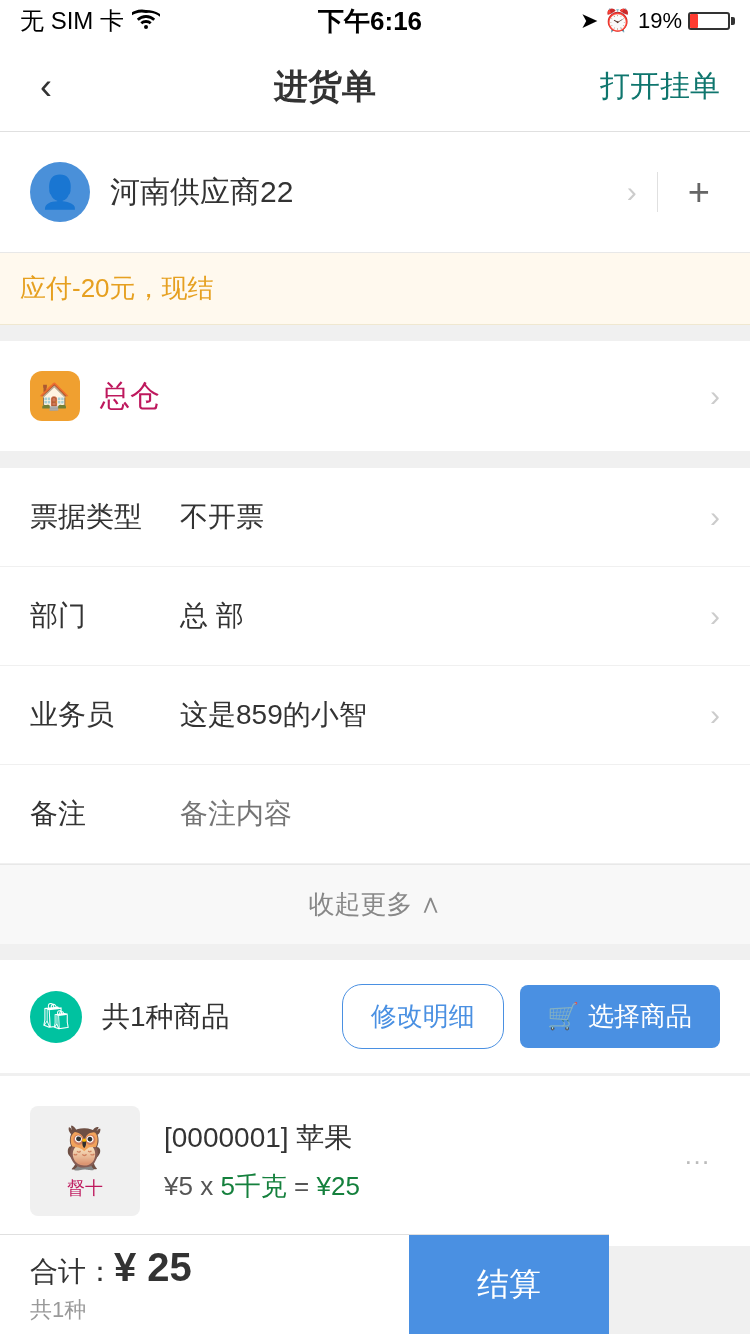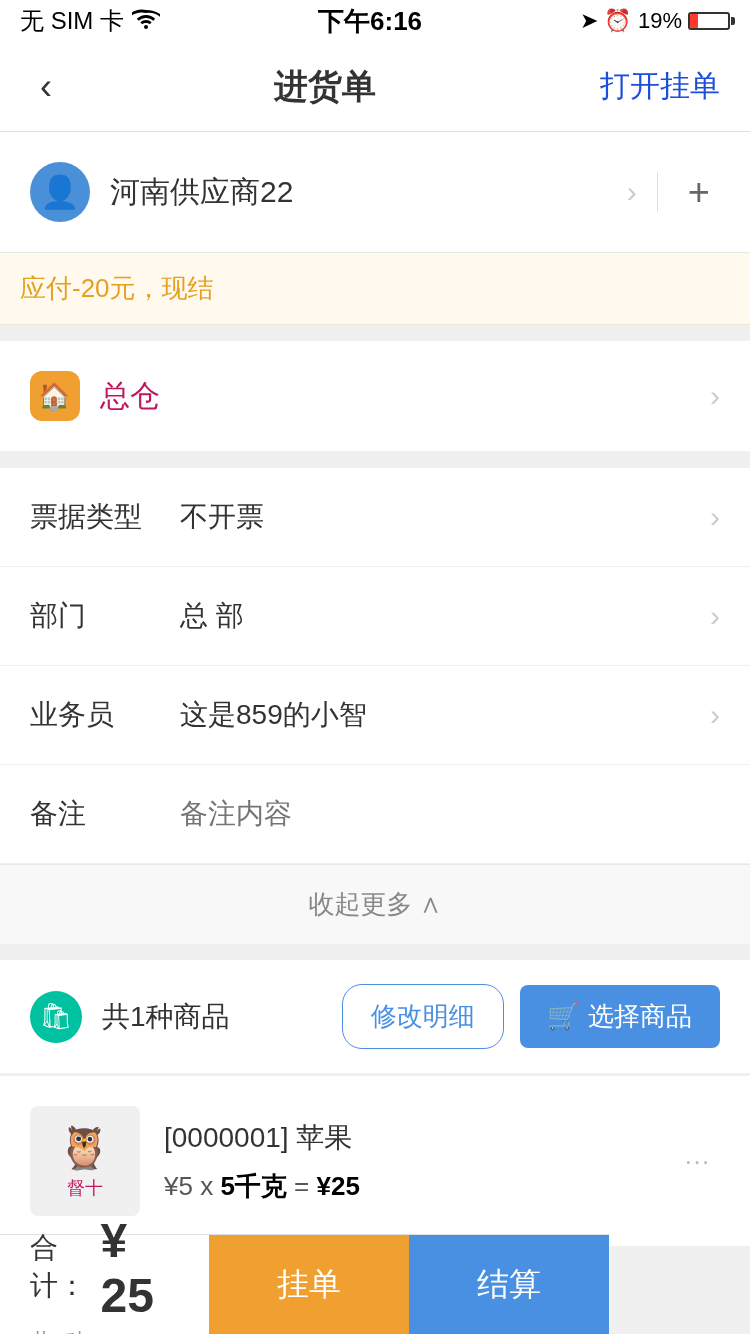--- a/index.html
+++ b/index.html
@@ -55,21 +55,21 @@
       cursor: pointer;
       padding: 10px;
     }
     .nav-title {
       font-size: 34px;
       font-weight: 600;
       color: #333;
     }
     .nav-right {
       font-size: 30px;
-      color: #1d4ed8;
+      color: #0f766e;
       cursor: pointer;
       margin-left: 12px;
     }
 
     
     .content {
       background: #f0f0f0;
     }
 
     
@@ -282,21 +282,21 @@
     .product-info { flex: 1; }
     .product-name {
       font-size: 28px;
       color: #333;
       margin-bottom: 12px;
     }
     .product-price-row {
       font-size: 26px;
       color: #555;
     }
-    .price-highlight { color: #000000; font-weight: bold; }
+    .price-highlight { color: #15803d; }
     .product-more {
       color: #bbb;
       font-size: 26px;
       padding: 10px;
       cursor: pointer;
     }
 
     
     .bottom-bar {
       position: fixed;
@@ -312,21 +312,21 @@
       flex: 1;
       display: flex;
       align-items: center;
       padding: 0 30px;
     }
     .summary-total-label {
       font-size: 28px;
       color: #333;
     }
     .summary-total-value {
-      font-size: 48px;
+      font-size: 40px;
       font-weight: 700;
       color: #333;
       margin-left: 0;
     }
     .btn-hang {
       width: 200px;
       background: #f0a030;
       color: #fff;
       font-size: 32px;
       border: none;
@@ -468,15 +468,14 @@
 <div class="bottom-bar">
   <div class="summary-area" style="position:relative;">
     <div style="display:flex; flex-direction:column;">
       <div style="display:flex; align-items:baseline;">
         <span class="summary-total-label">合计：</span>
         <span class="summary-total-value">¥ 25</span>
       </div>
       <span style="font-size:22px; color:#999; margin-top:4px;">共1种</span>
     </div>
   </div>
-  <button class="btn-hang">挂单</button>
   <button class="btn-checkout">结算</button>
 </div>
 
 </body></html>

